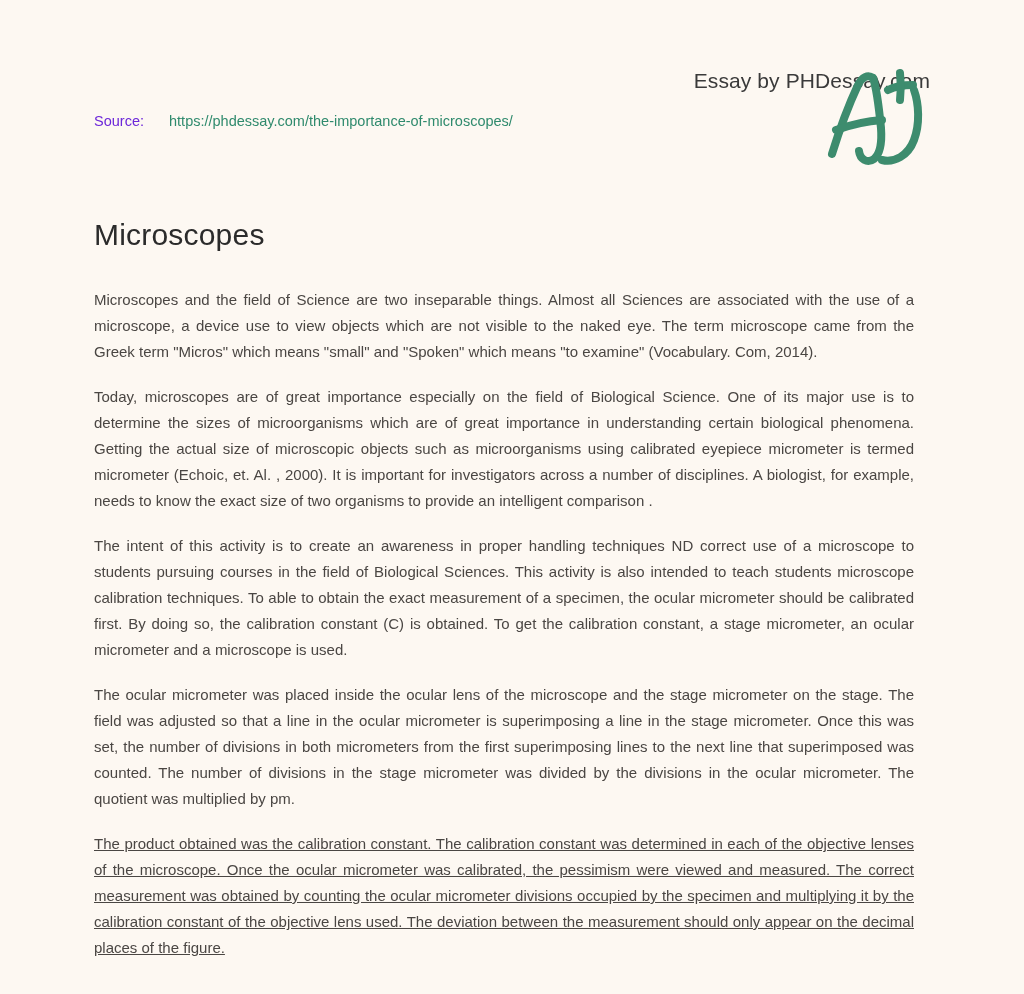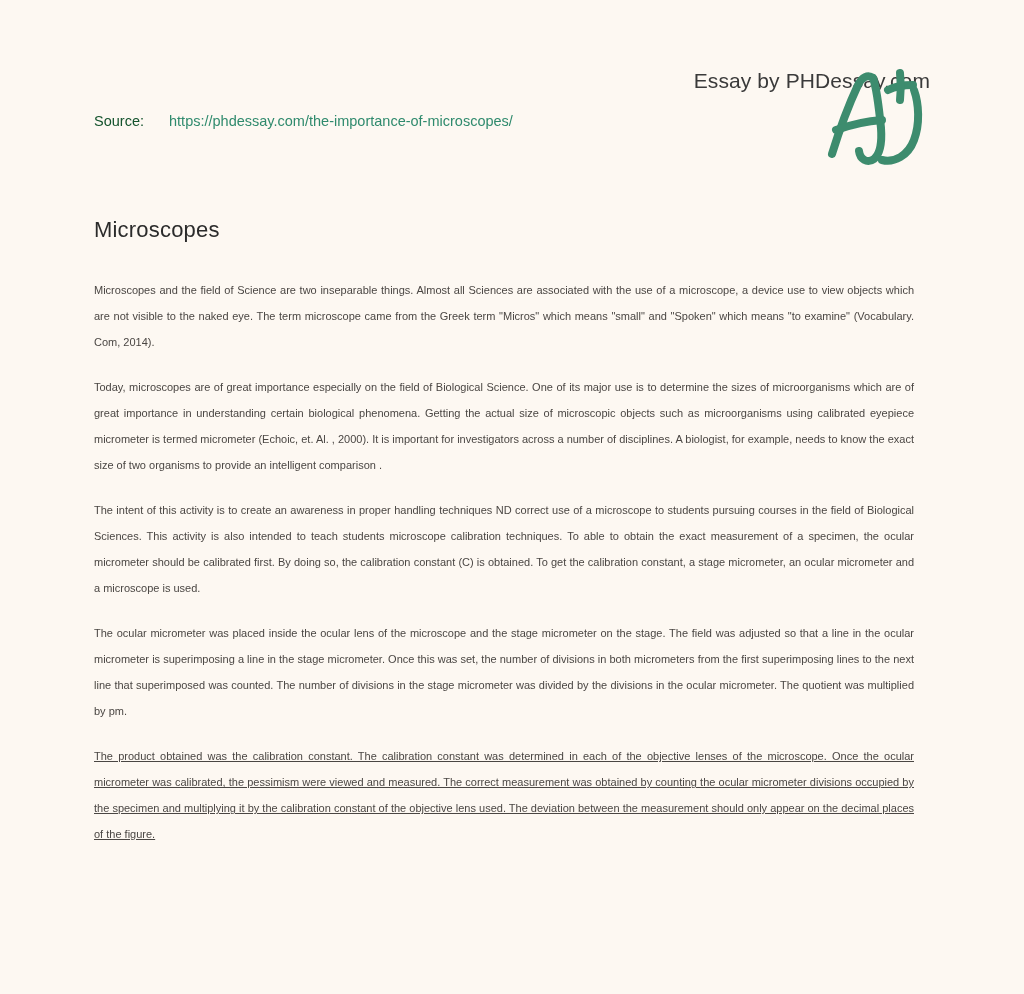--- a/index.html
+++ b/index.html
@@ -32,53 +32,53 @@
     line-height: 1.2;
     text-align: right;
   }
   .source-line {
     margin-top: 19px;
     font-size: 14.5px;
     color: #8d8d8d;
     line-height: 1.3;
   }
   .source-label {
-    color: #14532d;
+    color: #6d28d9;
   }
   .source-url {
     color: #2f8a6d;
     text-decoration: none;
     margin-left: 21px;
   }
   .logo {
     position: absolute;
     top: 62px;
     right: 0px;
     width: 112px;
     height: 108px;
   }
   .logo svg {
     display: block;
     width: 112px;
     height: 108px;
   }
   .doc-title {
     margin-top: 86px;
-    font-size: 22px;
+    font-size: 30px;
     font-weight: normal;
     color: #2b2b2b;
     letter-spacing: 0.2px;
     line-height: 1.2;
   }
   .article {
     margin-top: 34px;
   }
   .article p {
     margin: 0 16px 19px 0;
-    font-size: 11px;
+    font-size: 15px;
     line-height: 26px;
     color: #4a4643;
     text-align: justify;
     text-justify: inter-word;
   }
   .article p:last-child {
     margin-bottom: 0;
     text-decoration: underline;
   }
 </style>

